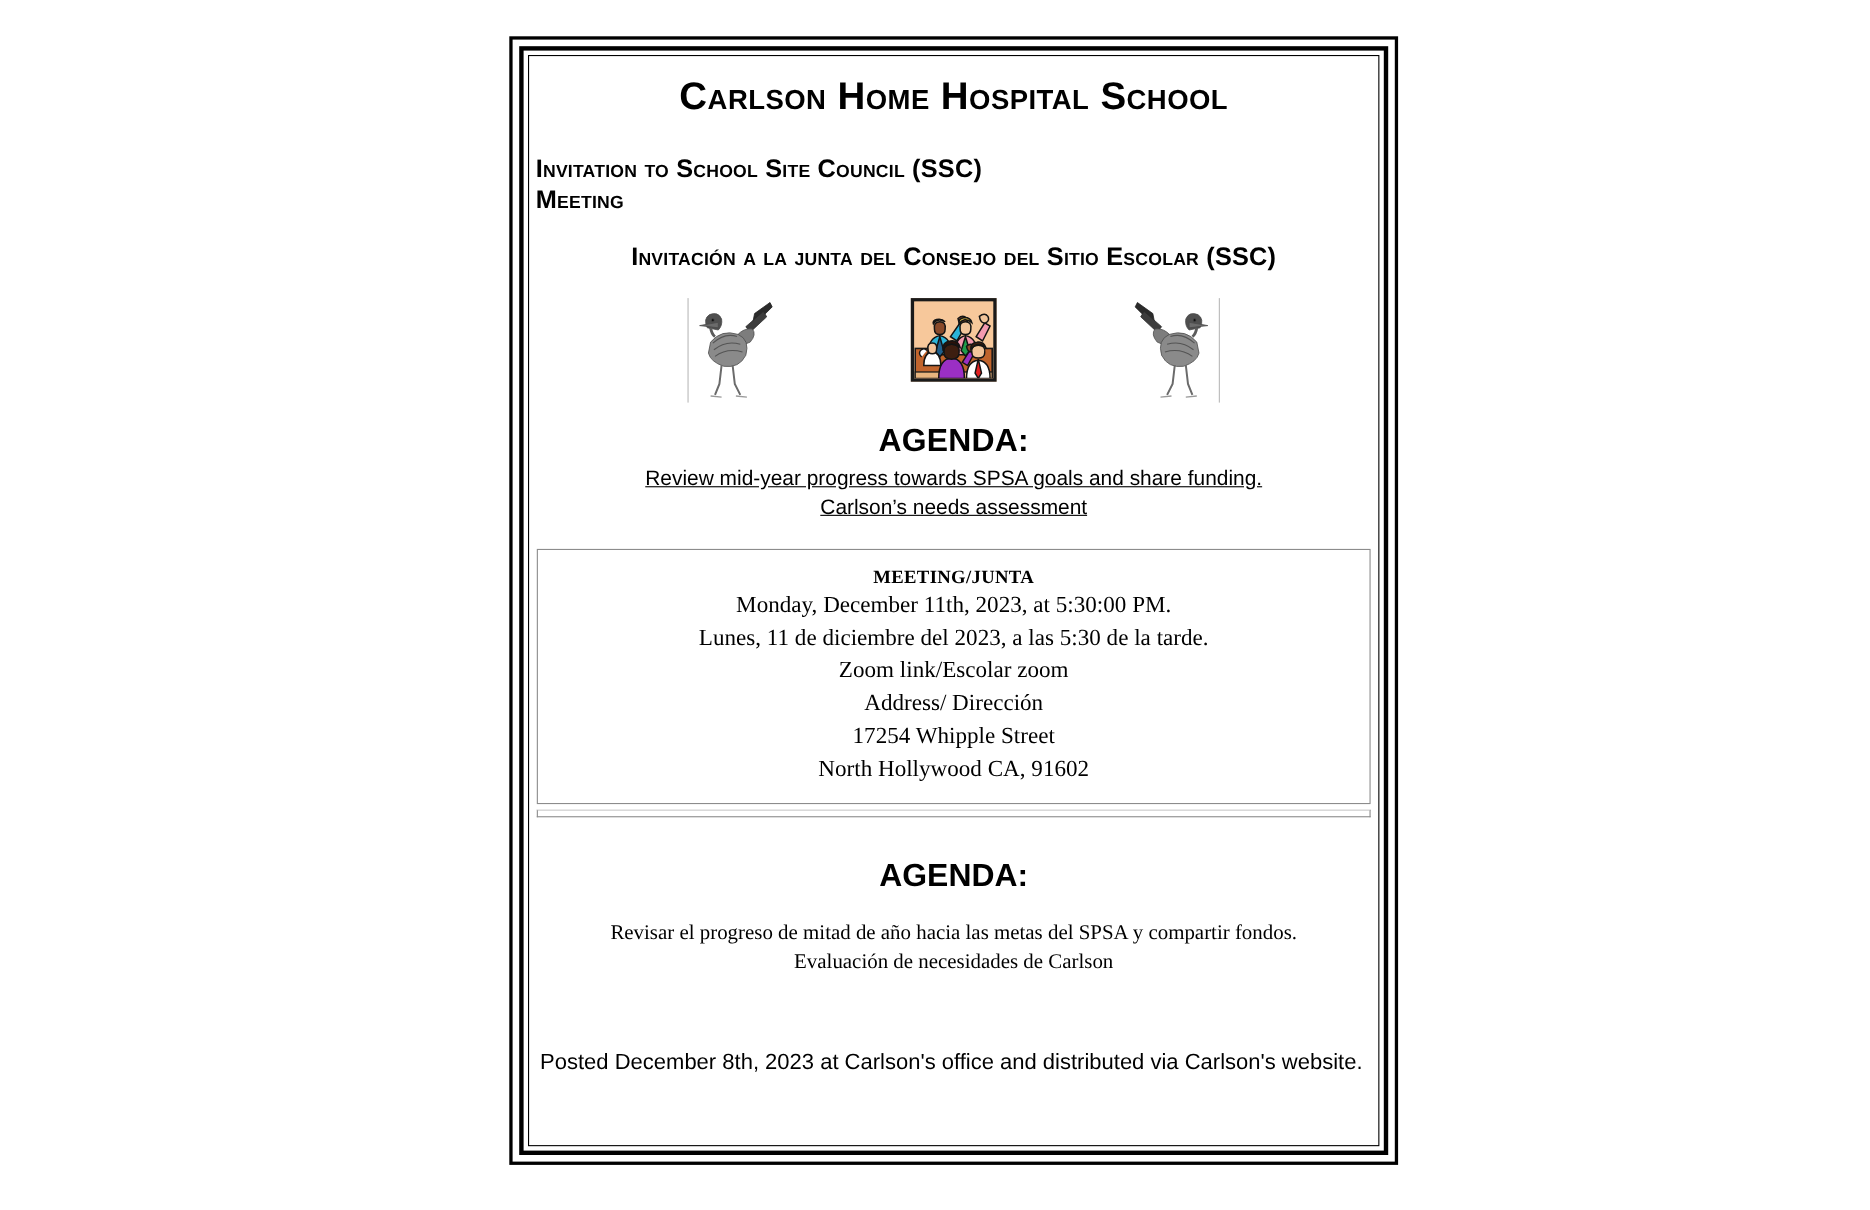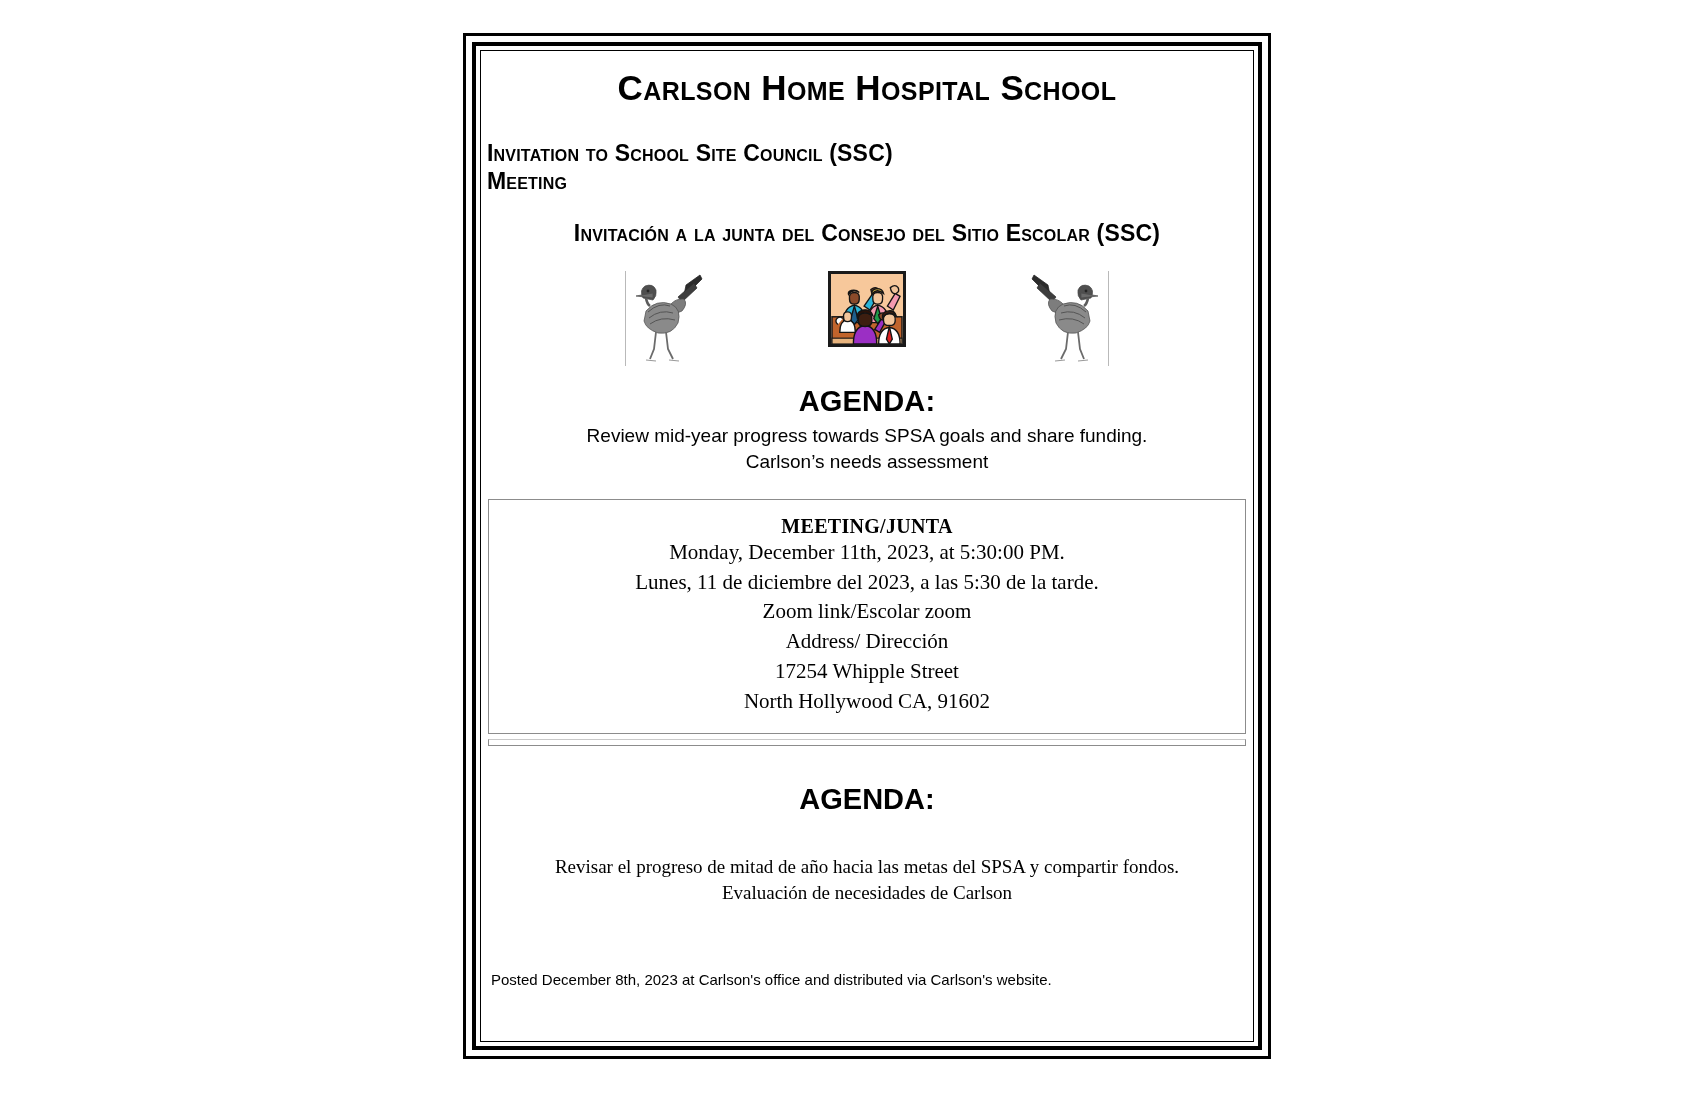--- a/index.html
+++ b/index.html
@@ -149,35 +149,36 @@
     letter-spacing: 0.2px;
     margin-top: 14px;
   }
   .agenda-body-en {
     text-align: center;
     font-family: "Liberation Sans", sans-serif;
     font-size: 19px;
     color: #000000;
     line-height: 1.33;
     margin-top: 5px;
+    text-decoration: underline;
   }
 
   
   .meeting-box {
     margin: 25px 1px 0 1px;
     border: 1px solid #8c8c8c;
     background: #ffffff;
     padding: 15px 0 16px 0;
     box-sizing: border-box;
   }
   .meeting-title {
     text-align: center;
     font-family: "Liberation Serif", serif;
     font-weight: bold;
-    font-size: 20px;
+    font-size: 17px;
     color: #000000;
     letter-spacing: 0.3px;
   }
   .meeting-line {
     text-align: center;
     font-family: "Liberation Serif", serif;
     font-size: 21px;
     color: #000000;
     line-height: 1.42;
   }
@@ -209,29 +210,29 @@
     font-size: 29px;
     color: #000000;
     margin-top: 37px;
   }
   .agenda-body-es {
     text-align: center;
     font-family: "Liberation Serif", serif;
     font-size: 19px;
     color: #000000;
     line-height: 1.37;
-    margin-top: 38px;
+    margin-top: 23px;
   }
 
   
   .footer {
     margin-top: 63px;
     padding-left: 4px;
     font-family: "Liberation Sans Narrow", "Liberation Sans", sans-serif;
-    font-size: 15px;
+    font-size: 20px;
     color: #000000;
     line-height: 1.52;
     text-align: left;
   }
   .footer div { white-space: nowrap; }
 </style>
 </head>
 <body>
 
 <div class="page">

